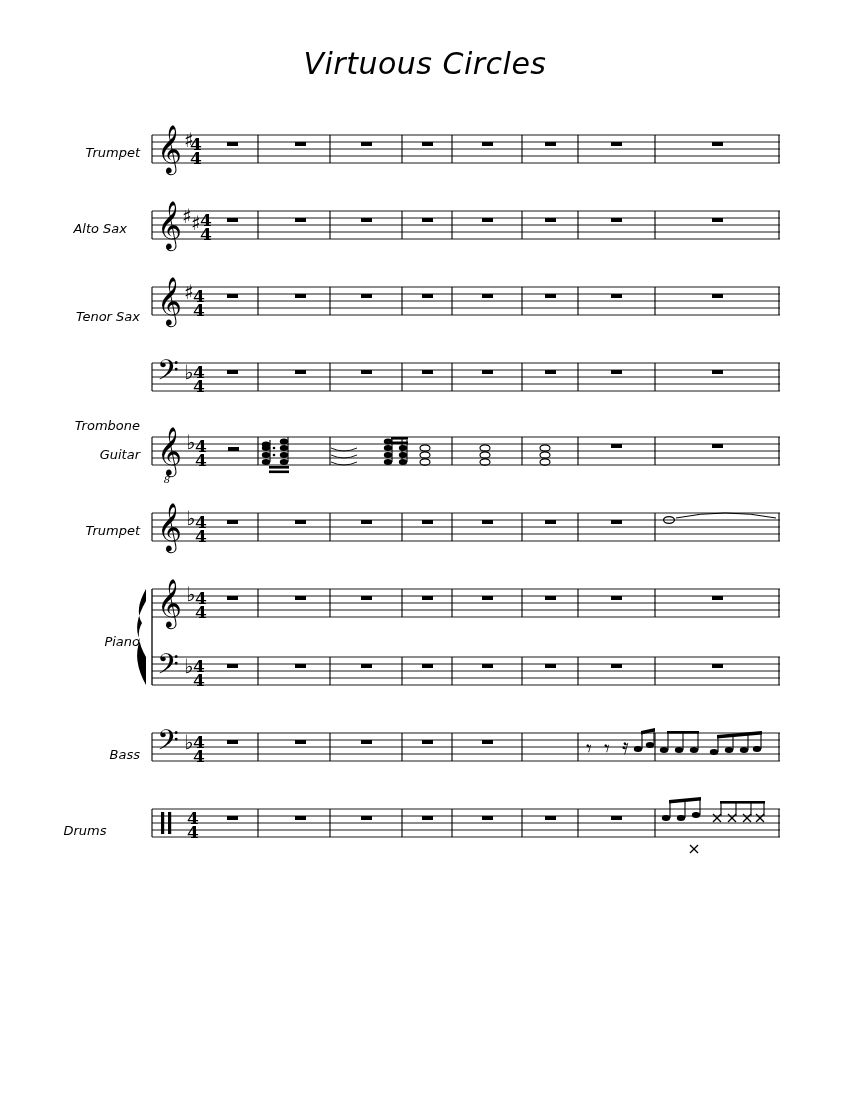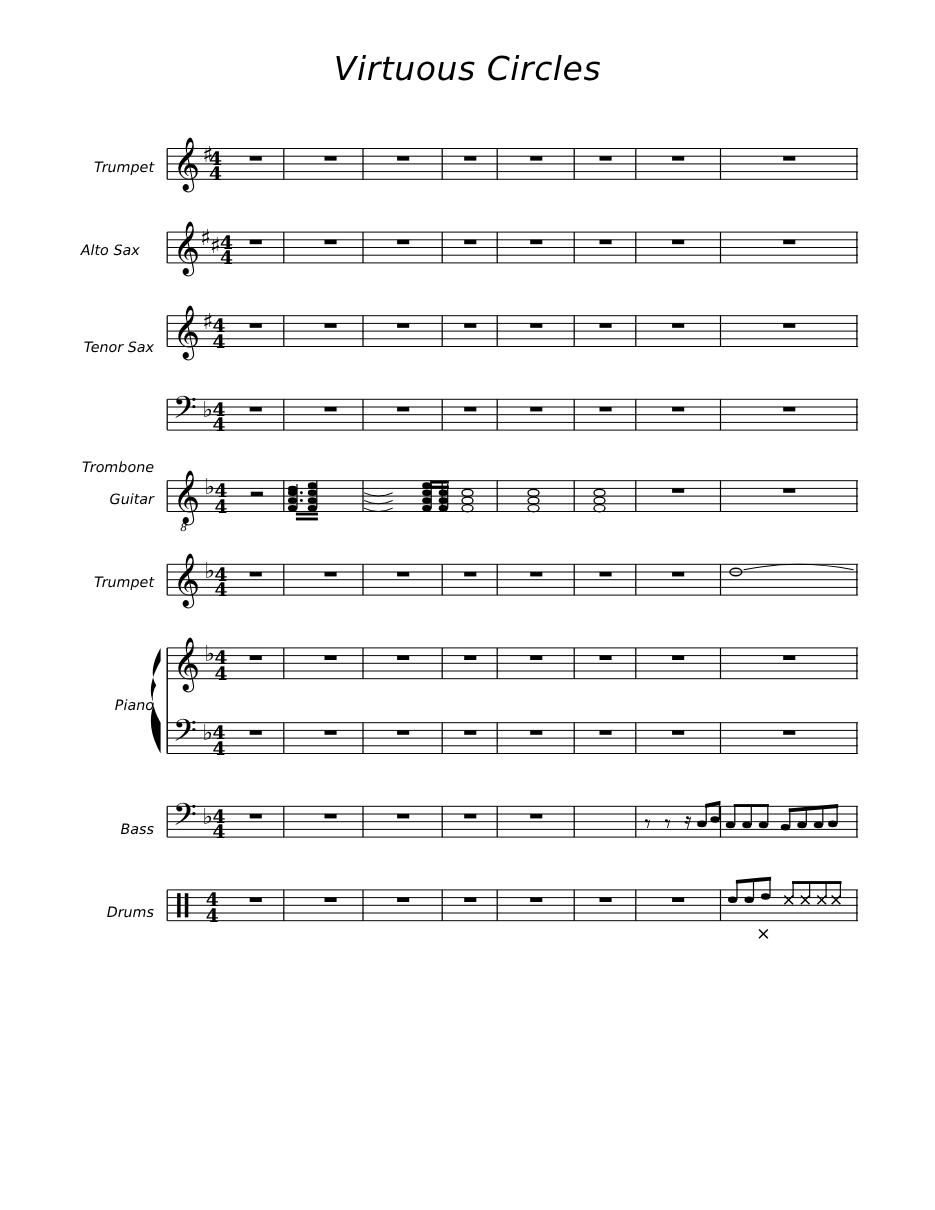--- a/index.html
+++ b/index.html
@@ -56,21 +56,21 @@
   <div id="score-title">Virtuous Circles</div>
 
   <div class="inst-label" style="left:30px; top:145px;">Trumpet</div>
   <div class="inst-label" style="left:17px; top:221px;">Alto Sax</div>
   <div class="inst-label" style="left:30px; top:309px;">Tenor Sax</div>
   <div class="inst-label" style="left:30px; top:373px;margin-top:45px;">Trombone</div>
   <div class="inst-label" style="left:30px; top:447px;">Guitar</div>
   <div class="inst-label" style="left:30px; top:523px;">Trumpet</div>
   <div class="inst-label" style="left:30px; top:634px;">Piano</div>
   <div class="inst-label" style="left:30px; top:747px;">Bass</div>
-  <div class="inst-label" style="left:30px; top:823px;">Drums</div>
+  <div class="inst-label" style="left:30px; top:823px;text-align:center;">Drums</div>
 
   <svg id="score-svg" width="850" height="1100" viewBox="0 0 850 1100">
     <g stroke="#000" fill="#000">
 
       <g>
         <g stroke-width="0.9">
           <line x1="152" y1="135" x2="780" y2="135"></line>
           <line x1="152" y1="142" x2="780" y2="142"></line>
           <line x1="152" y1="149" x2="780" y2="149"></line>
           <line x1="152" y1="156" x2="780" y2="156"></line>

